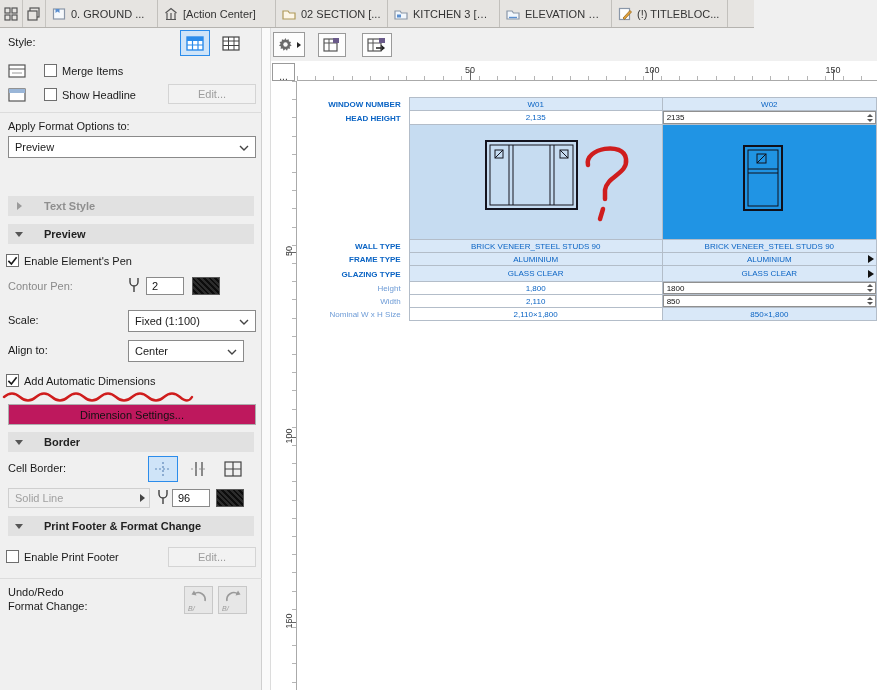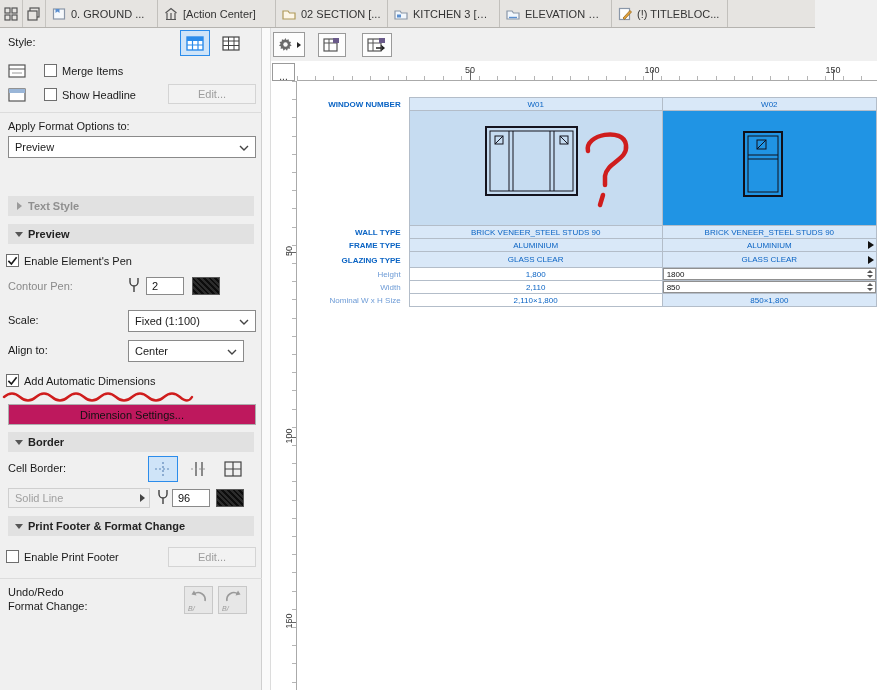--- a/index.html
+++ b/index.html
@@ -1,20 +1,20 @@
 <!DOCTYPE html>
 <html><head>
 <meta charset="utf-8">
 <style>
   * { margin:0; padding:0; box-sizing:border-box; }
   html,body { width:877px; height:690px; font-family:"Liberation Sans", sans-serif; background:#f0f0f0; overflow:hidden; }
   #app { position:relative; width:877px; height:690px; background:#f0f0f0; }
 
   
-  #tabbar { position:absolute; left:0; top:0; width:815px; height:28px; background:#e6e4e1; border-bottom:1px solid #b5b3af; display:flex; align-items:stretch; }
+  #tabbar { position:absolute; left:0; top:0; width:754px; height:28px; background:#e6e4e1; border-bottom:1px solid #b5b3af; display:flex; align-items:stretch; }
   .tabctl { width:23px; display:flex; align-items:center; justify-content:center; border-right:1px solid #c6c4c0; cursor:pointer; }
   .tab { display:flex; align-items:center; padding:0 6px; border-right:1px solid #c2c0bc; font-size:11px; color:#333; white-space:nowrap; overflow:hidden; cursor:pointer; }
   .tab .ticon { margin-right:5px; flex:0 0 auto; }
   .tab.active { background:#fff; }
   .tab .tlabel { overflow:hidden; text-overflow:ellipsis; }
   .tclose { margin-left:7px; font-size:12px; color:#555; line-height:1; }
 
   
   #panel { position:absolute; left:0; top:28px; width:262px; height:662px; background:#f0f0f0; border-right:1px solid #cfcfcf; font-size:11px; color:#1a1a1a; }
   .plabel { position:absolute; }
@@ -27,21 +27,21 @@
   .chklabel { position:absolute; cursor:default; }
 
   .btn { position:absolute; background:#be185d; border:1px solid #adadad; font-size:11px; display:flex; align-items:center; justify-content:center; cursor:pointer; color:#111; }
   .btn.disabled { background:#f2f2f2; border:1px solid #d4d4d4; color:#9d9d9d; cursor:default; }
 
   .dropdown { position:absolute; background:#fff; border:1px solid #8a8a8a; display:flex; align-items:center; padding:0 20px 0 6px; font-size:11px; cursor:pointer; }
   .dropdown .ddarrow { position:absolute; right:6px; top:50%; margin-top:-2px; }
   .dropdown.disabled { background:#efefef; border-color:#cfcfcf; color:#a0a0a0; cursor:default; }
   .ddtri-right { position:absolute; right:4px; top:50%; margin-top:-4px; width:0; height:0; border-left:5px solid #444; border-top:4px solid transparent; border-bottom:4px solid transparent; }
 
-  .secthdr { position:absolute; left:8px; width:246px; height:20px; background:#e1e1e1; display:flex; align-items:center; padding-left:20px; font-weight:bold; font-size:11px; color:#222; cursor:pointer; }
+  .secthdr { position:absolute; left:8px; width:246px; height:20px; background:#e1e1e1; display:flex; align-items:center; padding-left:36px; font-weight:bold; font-size:11px; color:#222; cursor:pointer; }
   .secthdr .tri-down { position:absolute; left:7px; top:8px; width:0; height:0; border-top:5px solid #555; border-left:4px solid transparent; border-right:4px solid transparent; }
   .secthdr .tri-right { position:absolute; left:9px; top:6px; width:0; height:0; border-left:5px solid #9a9a9a; border-top:4px solid transparent; border-bottom:4px solid transparent; }
   .secthdr.dim { color:#8f8f8f; font-weight:bold; }
 
   .field { position:absolute; background:#fff; border:1px solid #8a8a8a; font-size:11px; display:flex; align-items:center; padding-left:5px; color:#111; }
   .patternbtn { position:absolute; border:1px solid #5a5a5a; background:repeating-linear-gradient(45deg,#2c2c2c 0 2px,#0d0d0d 2px 4px); cursor:pointer; }
   .penicon { position:absolute; }
 
   .undobtn { position:absolute; width:29px; height:28px; background:#e7e7e7; border:1px solid #c8c8c8; cursor:default; }
   .undobtn .bsub { position:absolute; left:3px; bottom:1px; font-size:7px; color:#9a9a9a; font-style:italic; }
@@ -403,20 +403,33 @@
 
     <div id="canvas">
       <div id="sched">
 
         <div class="srow rtop h14">
           <div class="slbl h14">WINDOW NUMBER</div>
           <div class="scell cfirst c1 bgb">W01</div>
           <div class="scell c2 bgb">W02</div>
         </div>
 
+        <div class="srow h14">
+          <div class="slbl h14">HEAD HEIGHT</div>
+          <div class="scell cfirst c1">2,135</div>
+          <div class="scell c2">
+            <div class="efield">
+              <span>2135</span>
+              <span class="spin">
+                  <span class="up"></span>
+                  <span class="dn"></span>
+                </span>
+            </div>
+          </div>
+        </div>
 
         <div class="srow hpv">
           <div class="slbl hpv"></div>
           <div class="scell cfirst c1 hpv pv1">
             <svg width="93" height="70" viewBox="0 0 93 70" style="position:absolute; left:75px; top:15px">
               <g fill="none" stroke="#14141f" stroke-width="2">
                   <rect x="1" y="1" width="91" height="68"></rect>
                 </g>
               <g fill="none" stroke="#14141f" stroke-width="1">
                 <rect x="5" y="5" width="83" height="60"></rect>

